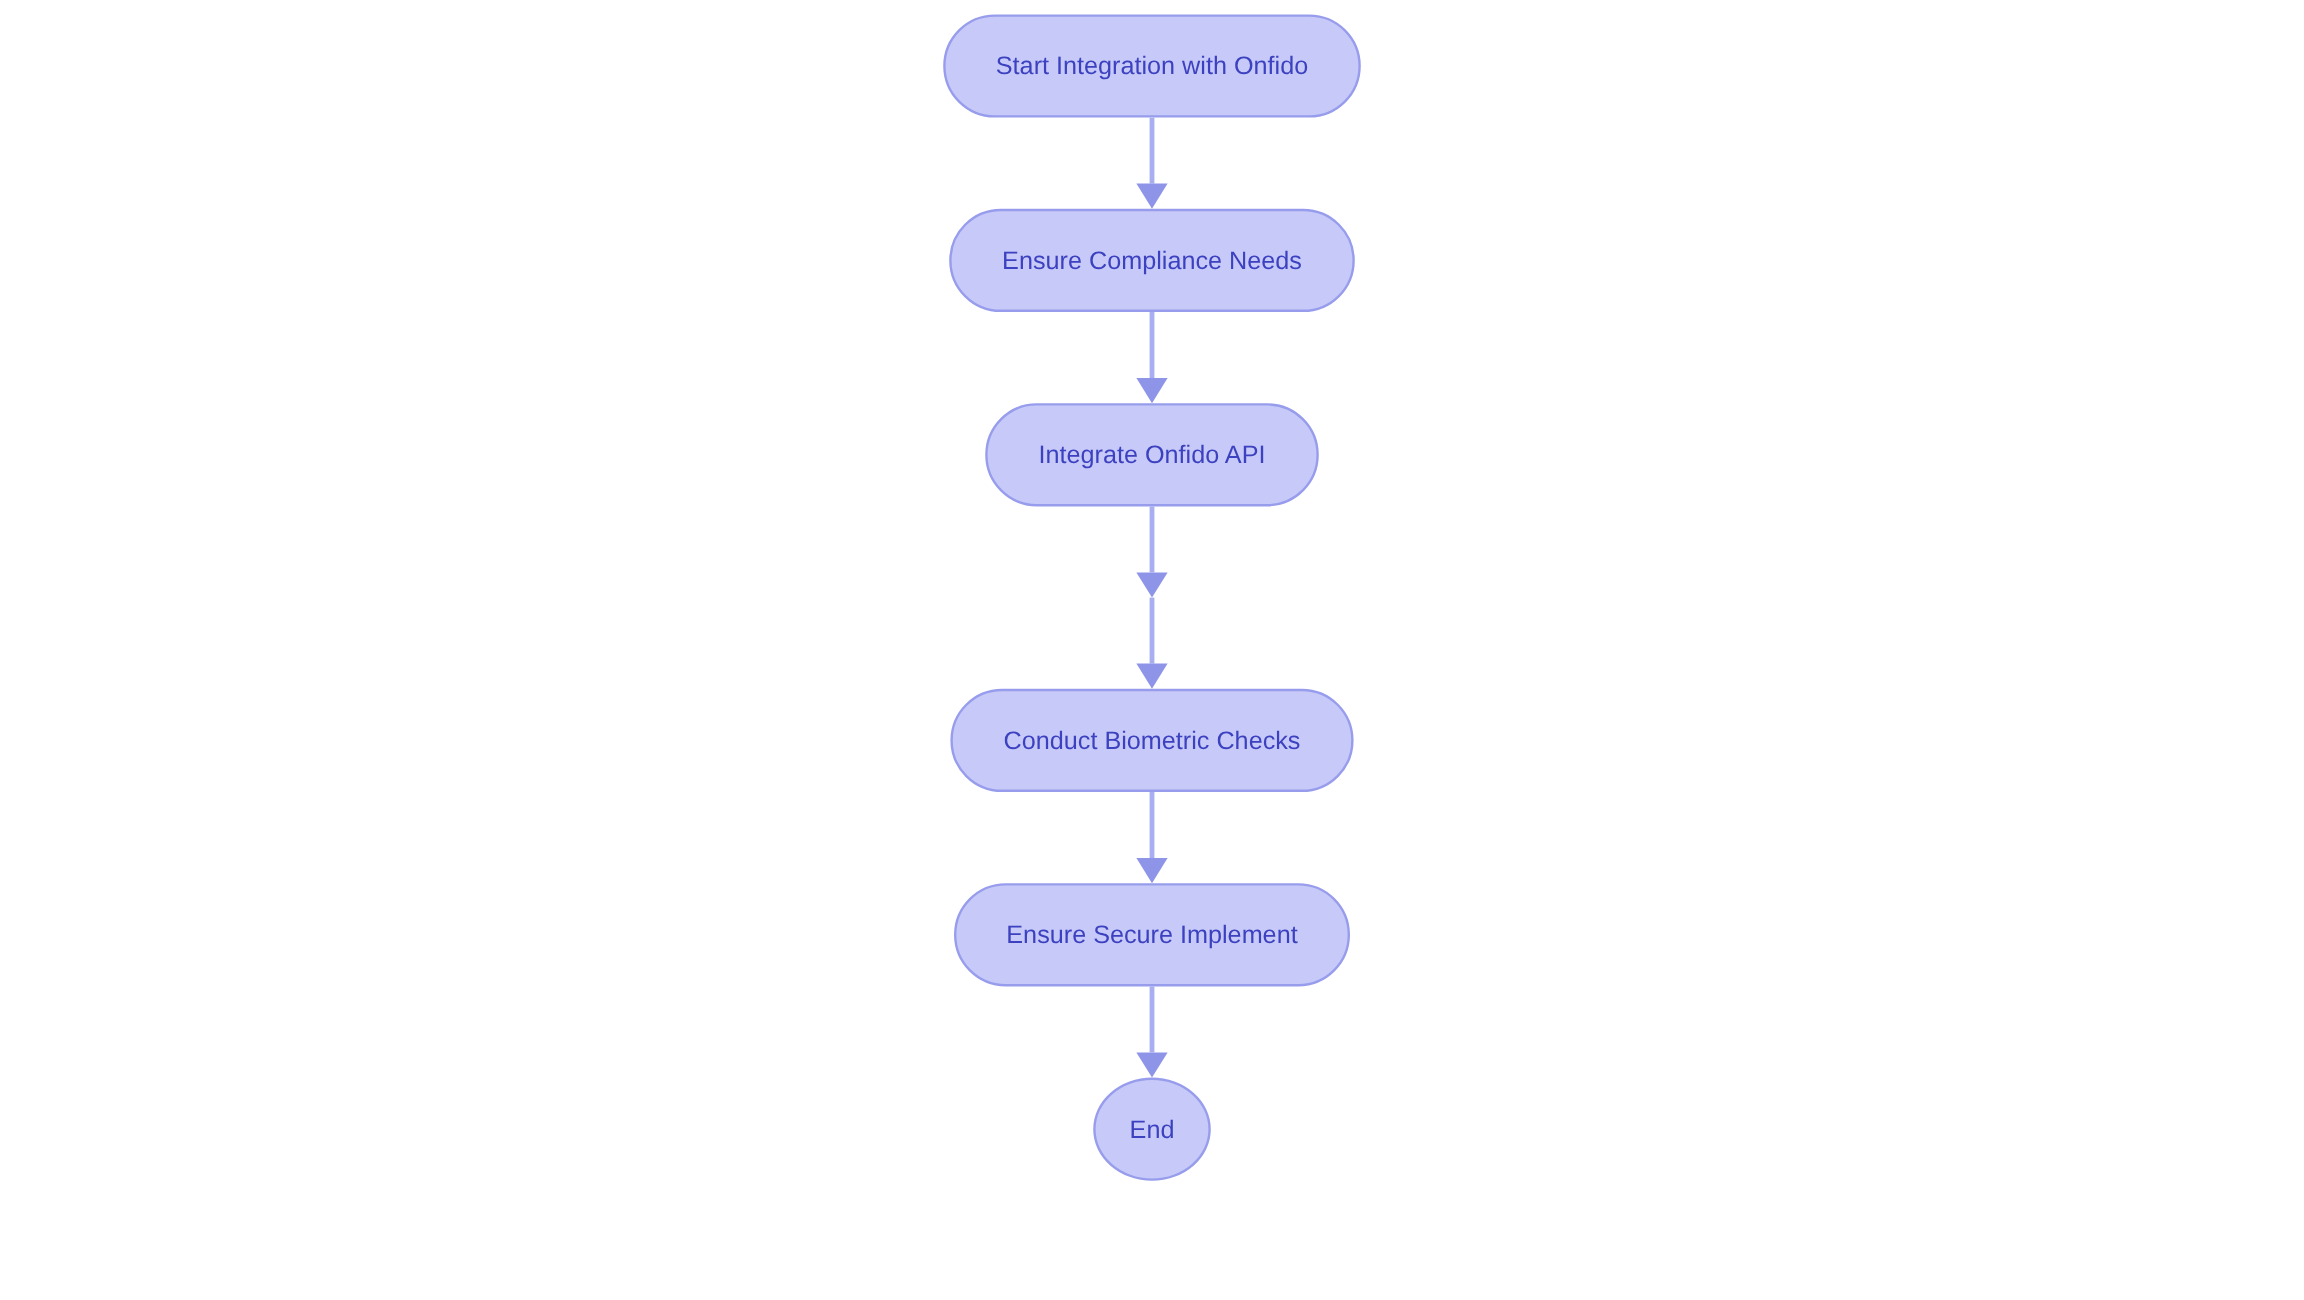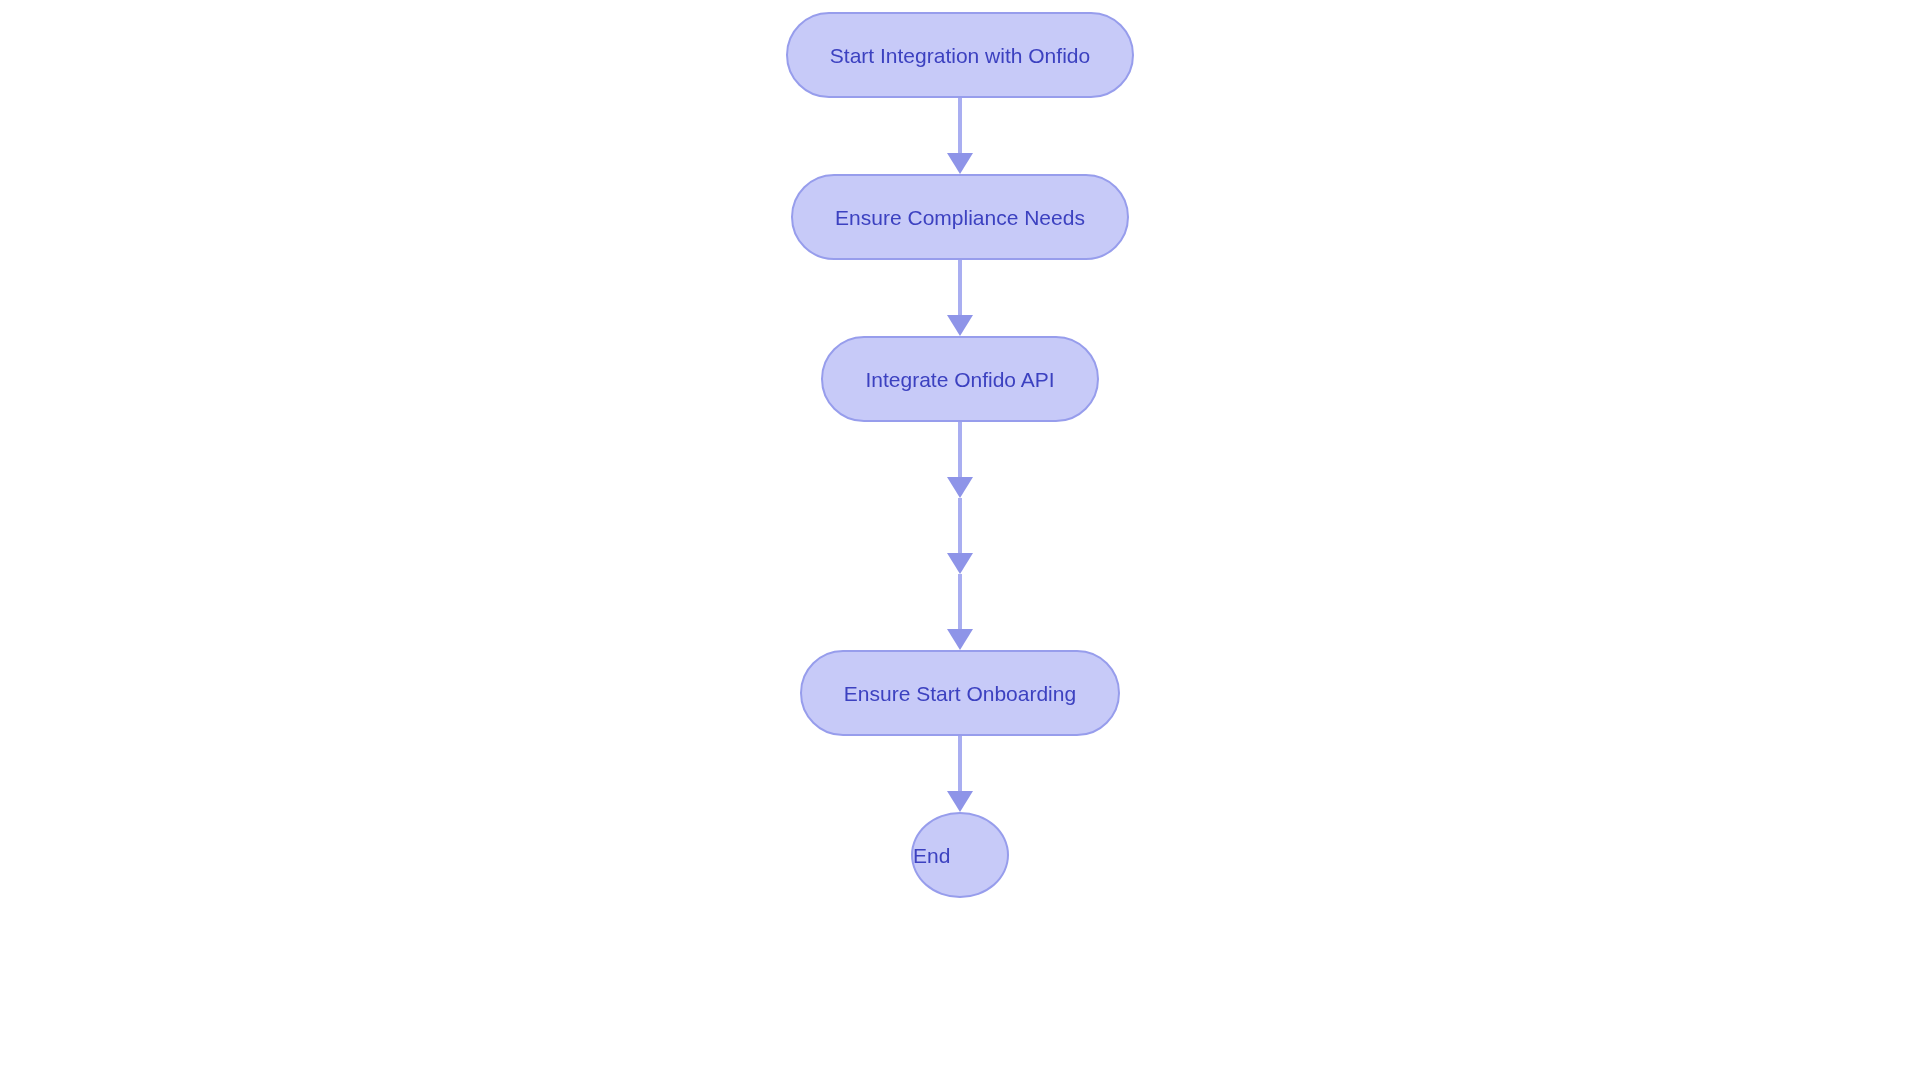--- a/index.html
+++ b/index.html
@@ -24,21 +24,21 @@
     box-sizing: border-box;
     display: flex;
     flex-direction: column;
     align-items: center;
   }
   .node {
     height: 86px;
     box-sizing: border-box;
     display: flex;
     align-items: center;
-    justify-content: flex-start;
+    justify-content: center;
     background: var(--node-fill, #c7caf8);
     border: 2px solid var(--node-border, #979dec);
     color: var(--node-text, #3c41c0);
     font-size: 21px;
     line-height: 1;
     white-space: nowrap;
     flex: 0 0 auto;
   }
   .node.pill {
     border-radius: 43px;
@@ -95,26 +95,29 @@
         <span class="node-label">Integrate Onfido API</span>
       </div>
       <div class="arrow">
         <div class="arrow-line"></div>
         <div class="arrow-head"></div>
       </div>
       <div class="arrow">
         <div class="arrow-line"></div>
         <div class="arrow-head"></div>
       </div>
+      <div class="node pill">
+        <span class="node-label">Conduct Biometric Checks</span>
+      </div>
       <div class="arrow">
         <div class="arrow-line"></div>
         <div class="arrow-head"></div>
       </div>
       <div class="node pill">
-        <span class="node-label">Ensure Start Onboarding</span>
+        <span class="node-label">Ensure Secure Implement</span>
       </div>
       <div class="arrow">
         <div class="arrow-line"></div>
         <div class="arrow-head"></div>
       </div>
       <div class="node circle">
         <span class="node-label">End</span>
       </div>
     </div>
 </div>

